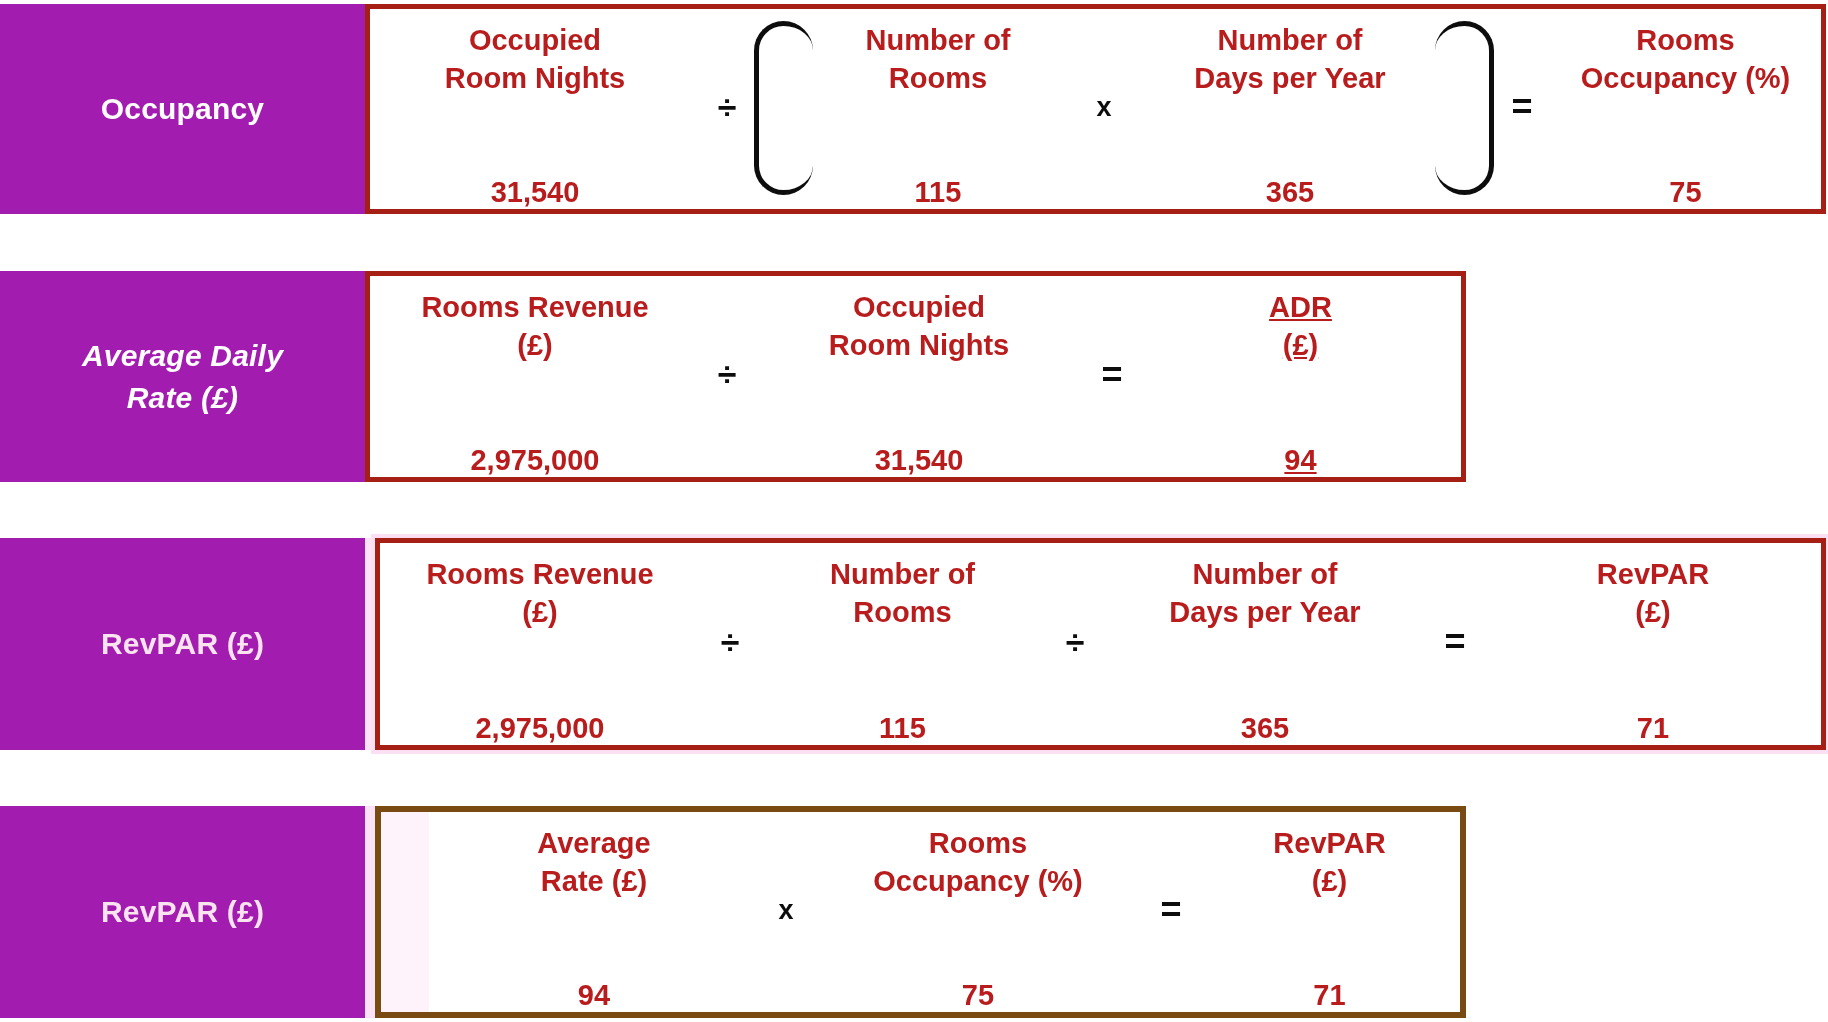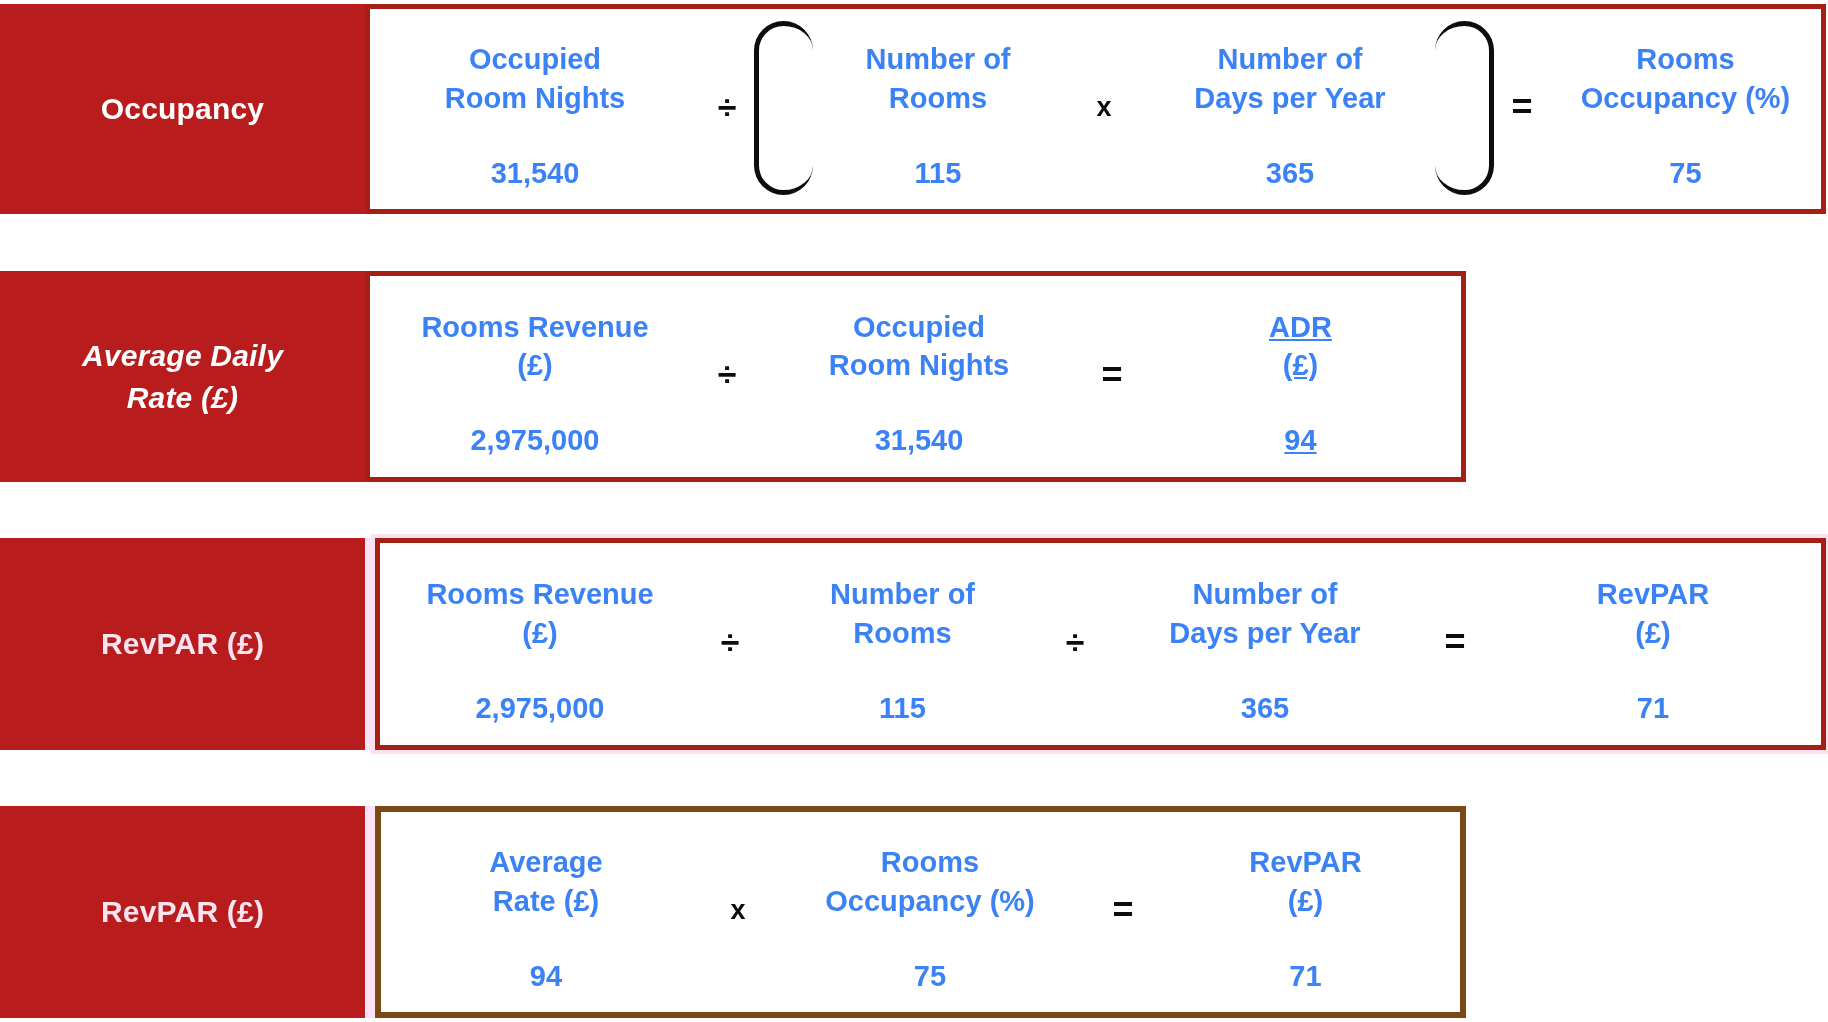--- a/index.html
+++ b/index.html
@@ -21,21 +21,21 @@
     position: absolute;
     left: 0;
     display: flex;
     align-items: stretch;
   }
 
   
   .label-block {
     width: 365px;
     flex: 0 0 365px;
-    background: #b91c1c;
+    background: #a21caf;
     display: flex;
     align-items: center;
     justify-content: center;
     text-align: center;
     color: #ffffff;
     font-weight: bold;
     font-size: 30px;
     line-height: 1.38;
     letter-spacing: .2px;
   }
@@ -44,31 +44,31 @@
   
   .formula-box {
     flex: 1 1 auto;
     background: #ffffff;
     position: relative;
     display: flex;
     align-items: stretch;
   }
   .bd-red    { border: 5px solid #A51F14; }
   .bd-pinkred{ border: 5px solid #A51F14; outline: 4px solid #FBE0F4; outline-offset: 0px; }
-  .bd-brown  { border: 6px solid #7A4A13; }
+  .bd-brown  { border: 6px solid #7A4A13; padding-left: 48px; }
   .pinkbg { background: #FFF3FB; }
 
   
   .cell {
     display: flex;
     flex-direction: column;
     align-items: center;
-    justify-content: center;
+    justify-content: space-between;
     text-align: center;
-    color: #3b82f6;
+    color: #b91c1c;
     font-weight: bold;
     padding-top: 12px;
   }
   .cell .term {
     font-size: 29px;
     line-height: 1.32;
     white-space: pre-line;
   }
   .cell .value {
     font-size: 29px;

